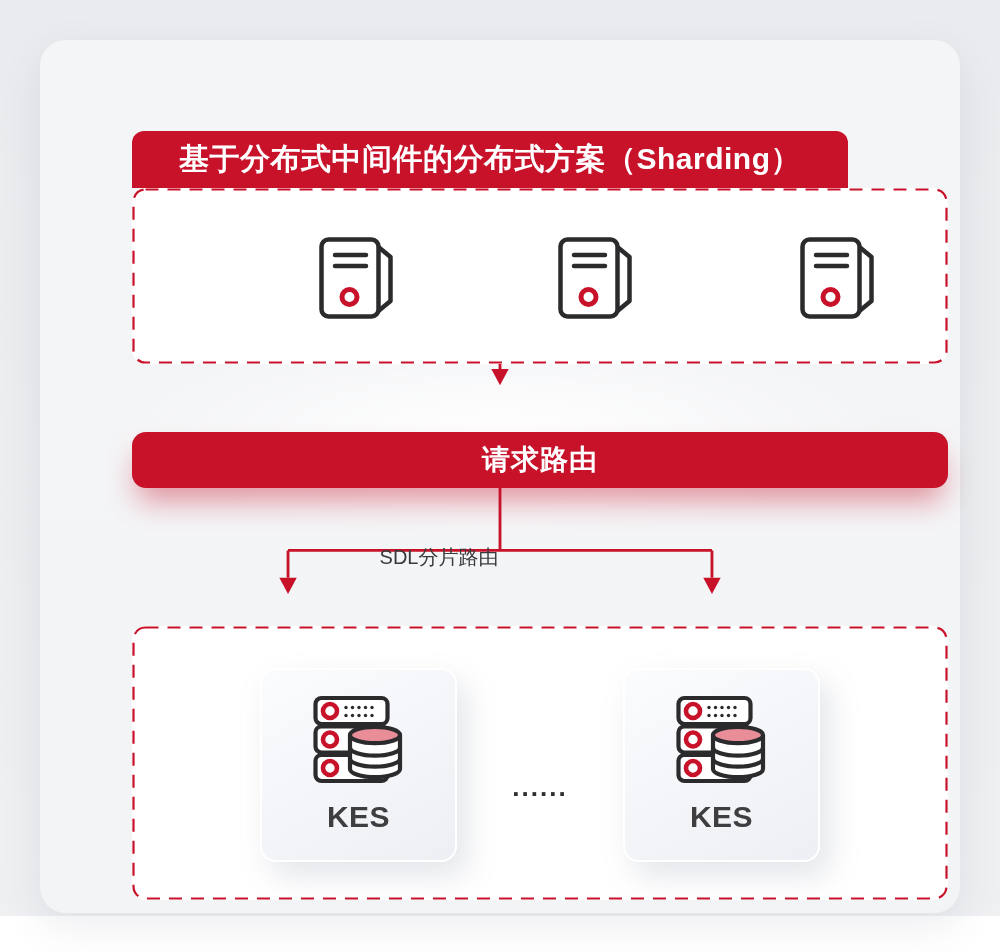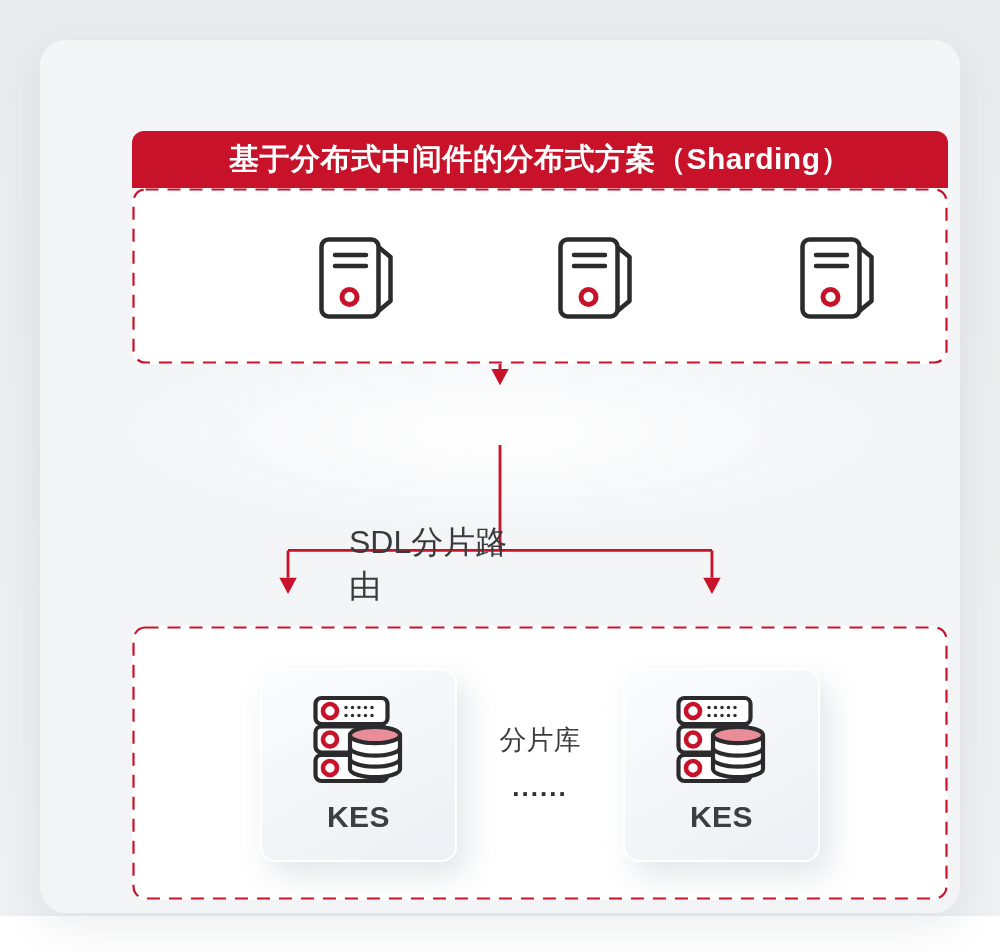--- a/index.html
+++ b/index.html
@@ -17,21 +17,21 @@
   }
   .card {
     position:absolute; left:40px; top:40px; width:920px; height:873px;
     border-radius:26px;
     background:
       radial-gradient(58% 16% at 50% 45%, rgba(255,255,255,0.95) 0%, rgba(255,255,255,0) 75%),
       linear-gradient(180deg,#f4f5f7 0%,#f3f4f6 100%);
     box-shadow:0 14px 40px rgba(80,90,110,0.10);
   }
   .title-bar {
-    position:absolute; left:92px; top:91px; width:816px; height:57px;
+    position:absolute; left:92px; top:91px; width:716px; height:57px;
     background:#c7122a; border-radius:12px 12px 0 0;
     display:flex; align-items:center; justify-content:center;
     color:#ffffff; font-size:30px; font-weight:bold; letter-spacing:0.5px;
     z-index:3;
   }
   .top-box {
     position:absolute; left:92px; top:148px; width:816px; height:176px;
     background:#ffffff; border-radius:14px; z-index:2;
   }
   .bottom-box {
@@ -42,22 +42,22 @@
   .connectors { position:absolute; left:0; top:0; z-index:1; pointer-events:none; }
   .router-bar {
     position:absolute; left:92px; top:392px; width:816px; height:56px;
     background:#c7122a; border-radius:14px;
     display:flex; align-items:center; justify-content:center;
     color:#ffffff; font-size:28px; font-weight:bold; letter-spacing:1px;
     box-shadow:0 18px 30px -6px rgba(199,18,42,0.45);
     z-index:2;
   }
   .sdl-label {
-    position:absolute; left:309px; top:481px; width:180px;
-    text-align:left; font-size:32px; color:#3a3a3c; z-index:2;
+    position:absolute; left:309px; top:504px; width:180px;
+    text-align:center; font-size:20px; color:#3a3a3c; z-index:2;
   }
   .server-icon { position:absolute; top:49px; }
   .server-icon.s1 { left:187px; }
   .server-icon.s2 { left:426px; }
   .server-icon.s3 { left:668px; }
   .kes-card {
     position:absolute; top:42px; width:197px; height:194px;
     border-radius:16px; border:2px solid #ffffff;
     background:linear-gradient(150deg,#fbfcfe 0%,#edeff4 100%);
     box-shadow:10px 14px 30px rgba(130,140,160,0.22);
@@ -124,20 +124,23 @@
       </svg>
 
       <svg class="server-icon s3" width="74" height="82" viewBox="0 0 74 82">
         <path d="M57,8 L71.5,20 L71.5,64 L57,76 Z" fill="#ffffff" stroke="#2b2b2d" stroke-width="4.5" stroke-linejoin="round"></path>
         <rect x="2.5" y="2.5" width="57" height="77" rx="7" fill="#ffffff" stroke="#2b2b2d" stroke-width="4.5"></rect>
         <path d="M16,18 H47 M16,29 H47" stroke="#2b2b2d" stroke-width="4.5" stroke-linecap="round"></path>
         <circle cx="30.5" cy="60" r="7.5" fill="#ffffff" stroke="#c7122a" stroke-width="5"></circle>
       </svg>
     </div>
 
+    <div class="router-bar">
+      <span>请求路由</span>
+    </div>
 
     <div class="sdl-label">SDL分片路由</div>
 
     <div class="bottom-box">
       <svg class="dash-border" width="816" height="274">
         <rect x="1.5" y="1.5" width="813" height="271" rx="12" fill="none" stroke="#c7122a" stroke-width="2.2" stroke-dasharray="13 9"></rect>
       </svg>
 
       <div class="kes-card left">
         <svg class="db-icon" width="92" height="92" viewBox="0 0 92 92">
@@ -194,18 +197,17 @@
               <circle cx="52.5" cy="21.5" r="1.7"></circle>
               <circle cx="59" cy="21.5" r="1.7"></circle>
           </g>
           <path d="M37,41 V75 A25,8.2 0 0 0 87,75 V41" fill="#ffffff" stroke="#2b2b2d" stroke-width="4.2"></path>
           <path d="M37,53.5 A25,8.2 0 0 0 87,53.5 M37,64.5 A25,8.2 0 0 0 87,64.5" fill="none" stroke="#2b2b2d" stroke-width="4.2"></path>
           <ellipse cx="62" cy="41" rx="25" ry="8.2" fill="#e98e99" stroke="#2b2b2d" stroke-width="4.2"></ellipse>
         </svg>
         <div class="kes-label">KES</div>
       </div>
 
-      <div class="group-label">分片库</div>
       <div class="ellipsis-label">......</div>
     </div>
 
   </div>
 </div>
 
 </body></html>

